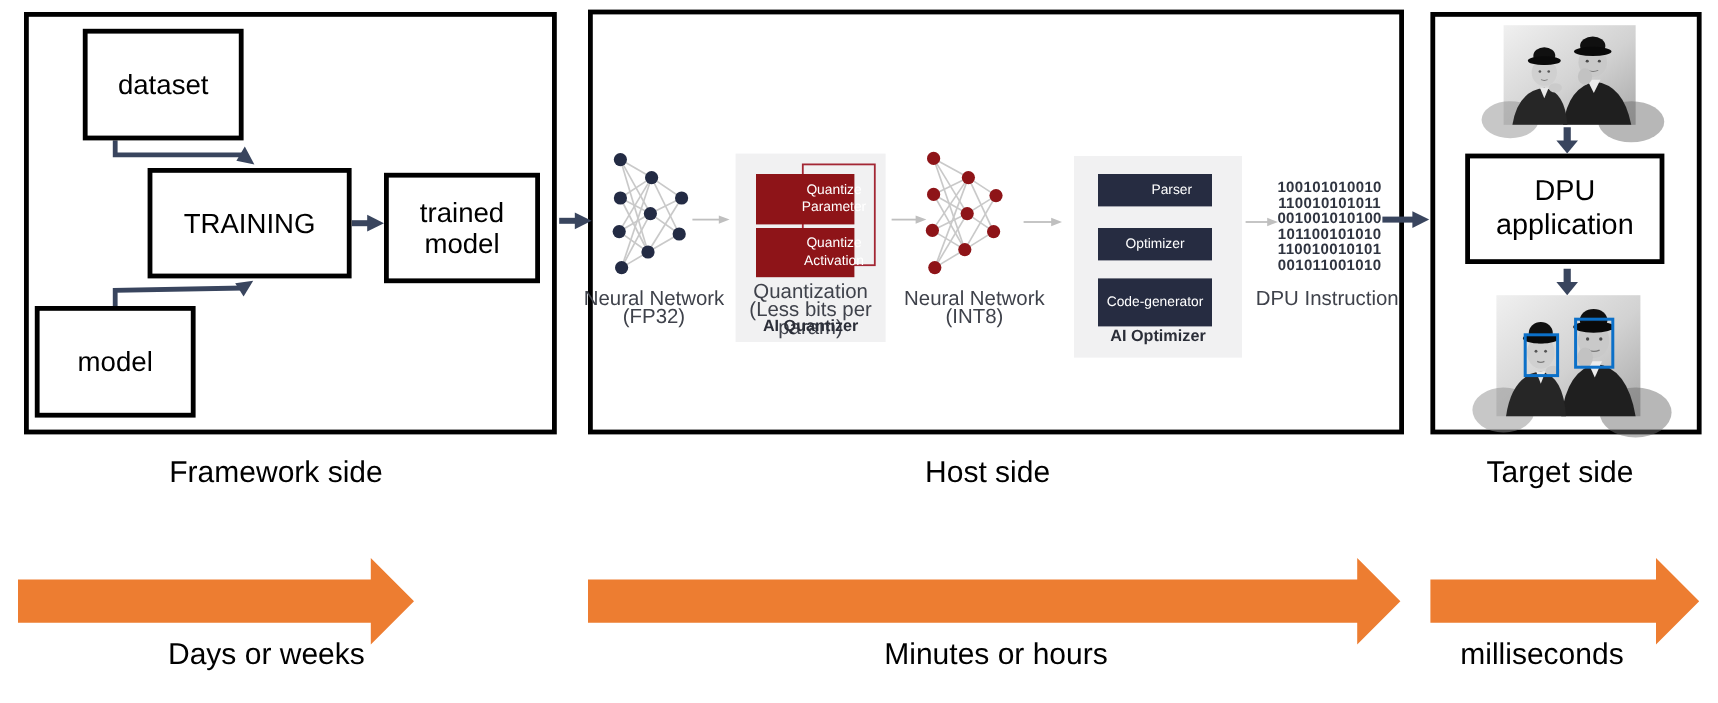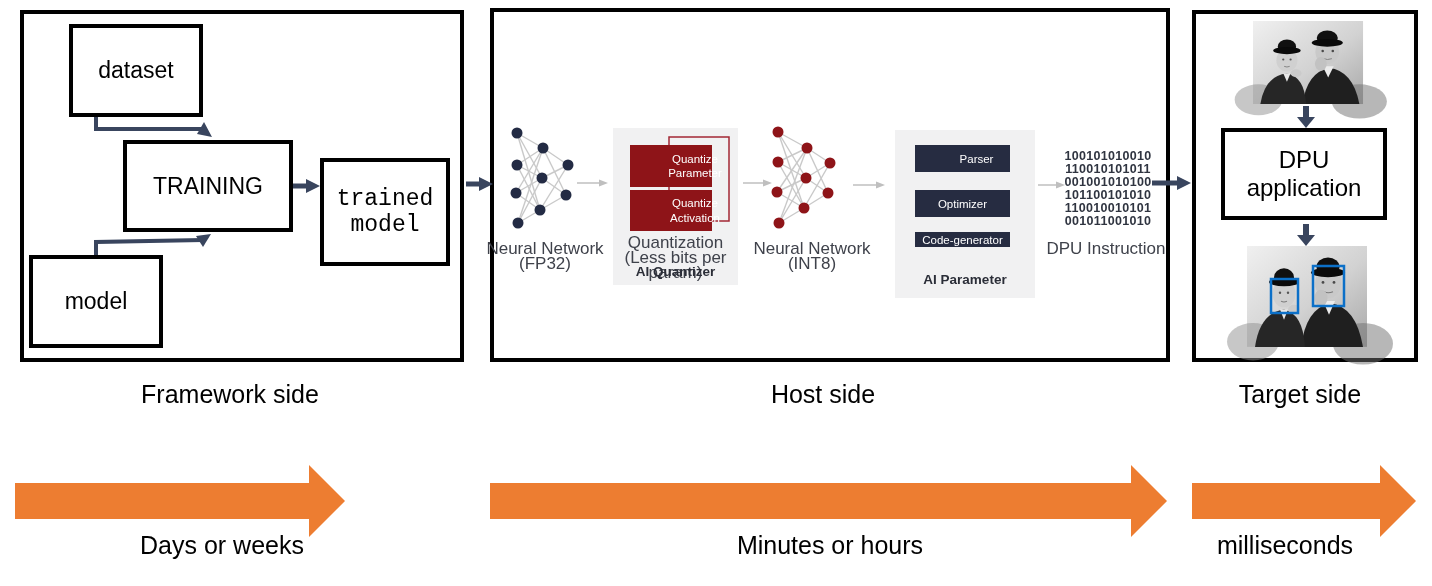--- a/index.html
+++ b/index.html
@@ -262,21 +262,21 @@
     <polygon points="490,483 1131,483 1131,465 1167,501 1131,537 1131,519 490,519" fill="#ED7D31"></polygon>
     <polygon points="1192,483 1380,483 1380,465 1416,501 1380,537 1380,519 1192,519" fill="#ED7D31"></polygon>
   </svg>
 
   <div class="node-box" style="left:29px;top:24px;width:134px;height:93px;margin-left:40px;">
     <span>dataset</span>
   </div>
   <div class="node-box" style="left:123px;top:140px;width:170px;height:92px;">
     <span>TRAINING</span>
   </div>
-  <div class="node-box" style="left:320px;top:158px;width:130px;height:108px;font-family:Liberation Mono, monospace;">
+  <div class="node-box" style="left:320px;top:144px;width:130px;height:92px;">
     <span>trained model</span>
   </div>
   <div class="node-box" style="left:29px;top:255px;width:134px;height:93px;">
     <span>model</span>
   </div>
   <div class="section-label" style="left:80px;top:380px;width:300px;">Framework side</div>
 
   <div class="small-caption" style="left:470px;top:241px;width:150px;">
     <div>Neural Network</div>
     <div>(FP32)</div>
@@ -292,22 +292,22 @@
   </div>
   <div class="panel-title" style="left:613px;top:264px;width:125px;">AI Quantizer</div>
 
   <div class="small-caption" style="left:737px;top:241px;width:150px;">
     <div>Neural Network</div>
     <div>(INT8)</div>
   </div>
 
   <div class="cbox" style="left:915px;top:145px;width:95px;height:27px;padding-left:28px;">Parser</div>
   <div class="cbox" style="left:915px;top:190px;width:95px;height:27px;">Optimizer</div>
-  <div class="cbox" style="left:915px;top:232px;width:95px;height:15px;">Code-generator</div>
-  <div class="panel-title" style="left:895px;top:272px;width:140px;">AI Parameter</div>
+  <div class="cbox" style="left:915px;top:232px;width:95px;height:40px;">Code-generator</div>
+  <div class="panel-title" style="left:895px;top:272px;width:140px;">AI Optimizer</div>
 
   <div class="binary-block" style="left:1063px;top:150px;width:90px;">
     <div>100101010010</div>
     <div>110010101011</div>
     <div>001001010100</div>
     <div>101100101010</div>
     <div>110010010101</div>
     <div>001011001010</div>
   </div>
   <div class="small-caption" style="left:1046px;top:241px;width:120px;">DPU Instruction</div>

